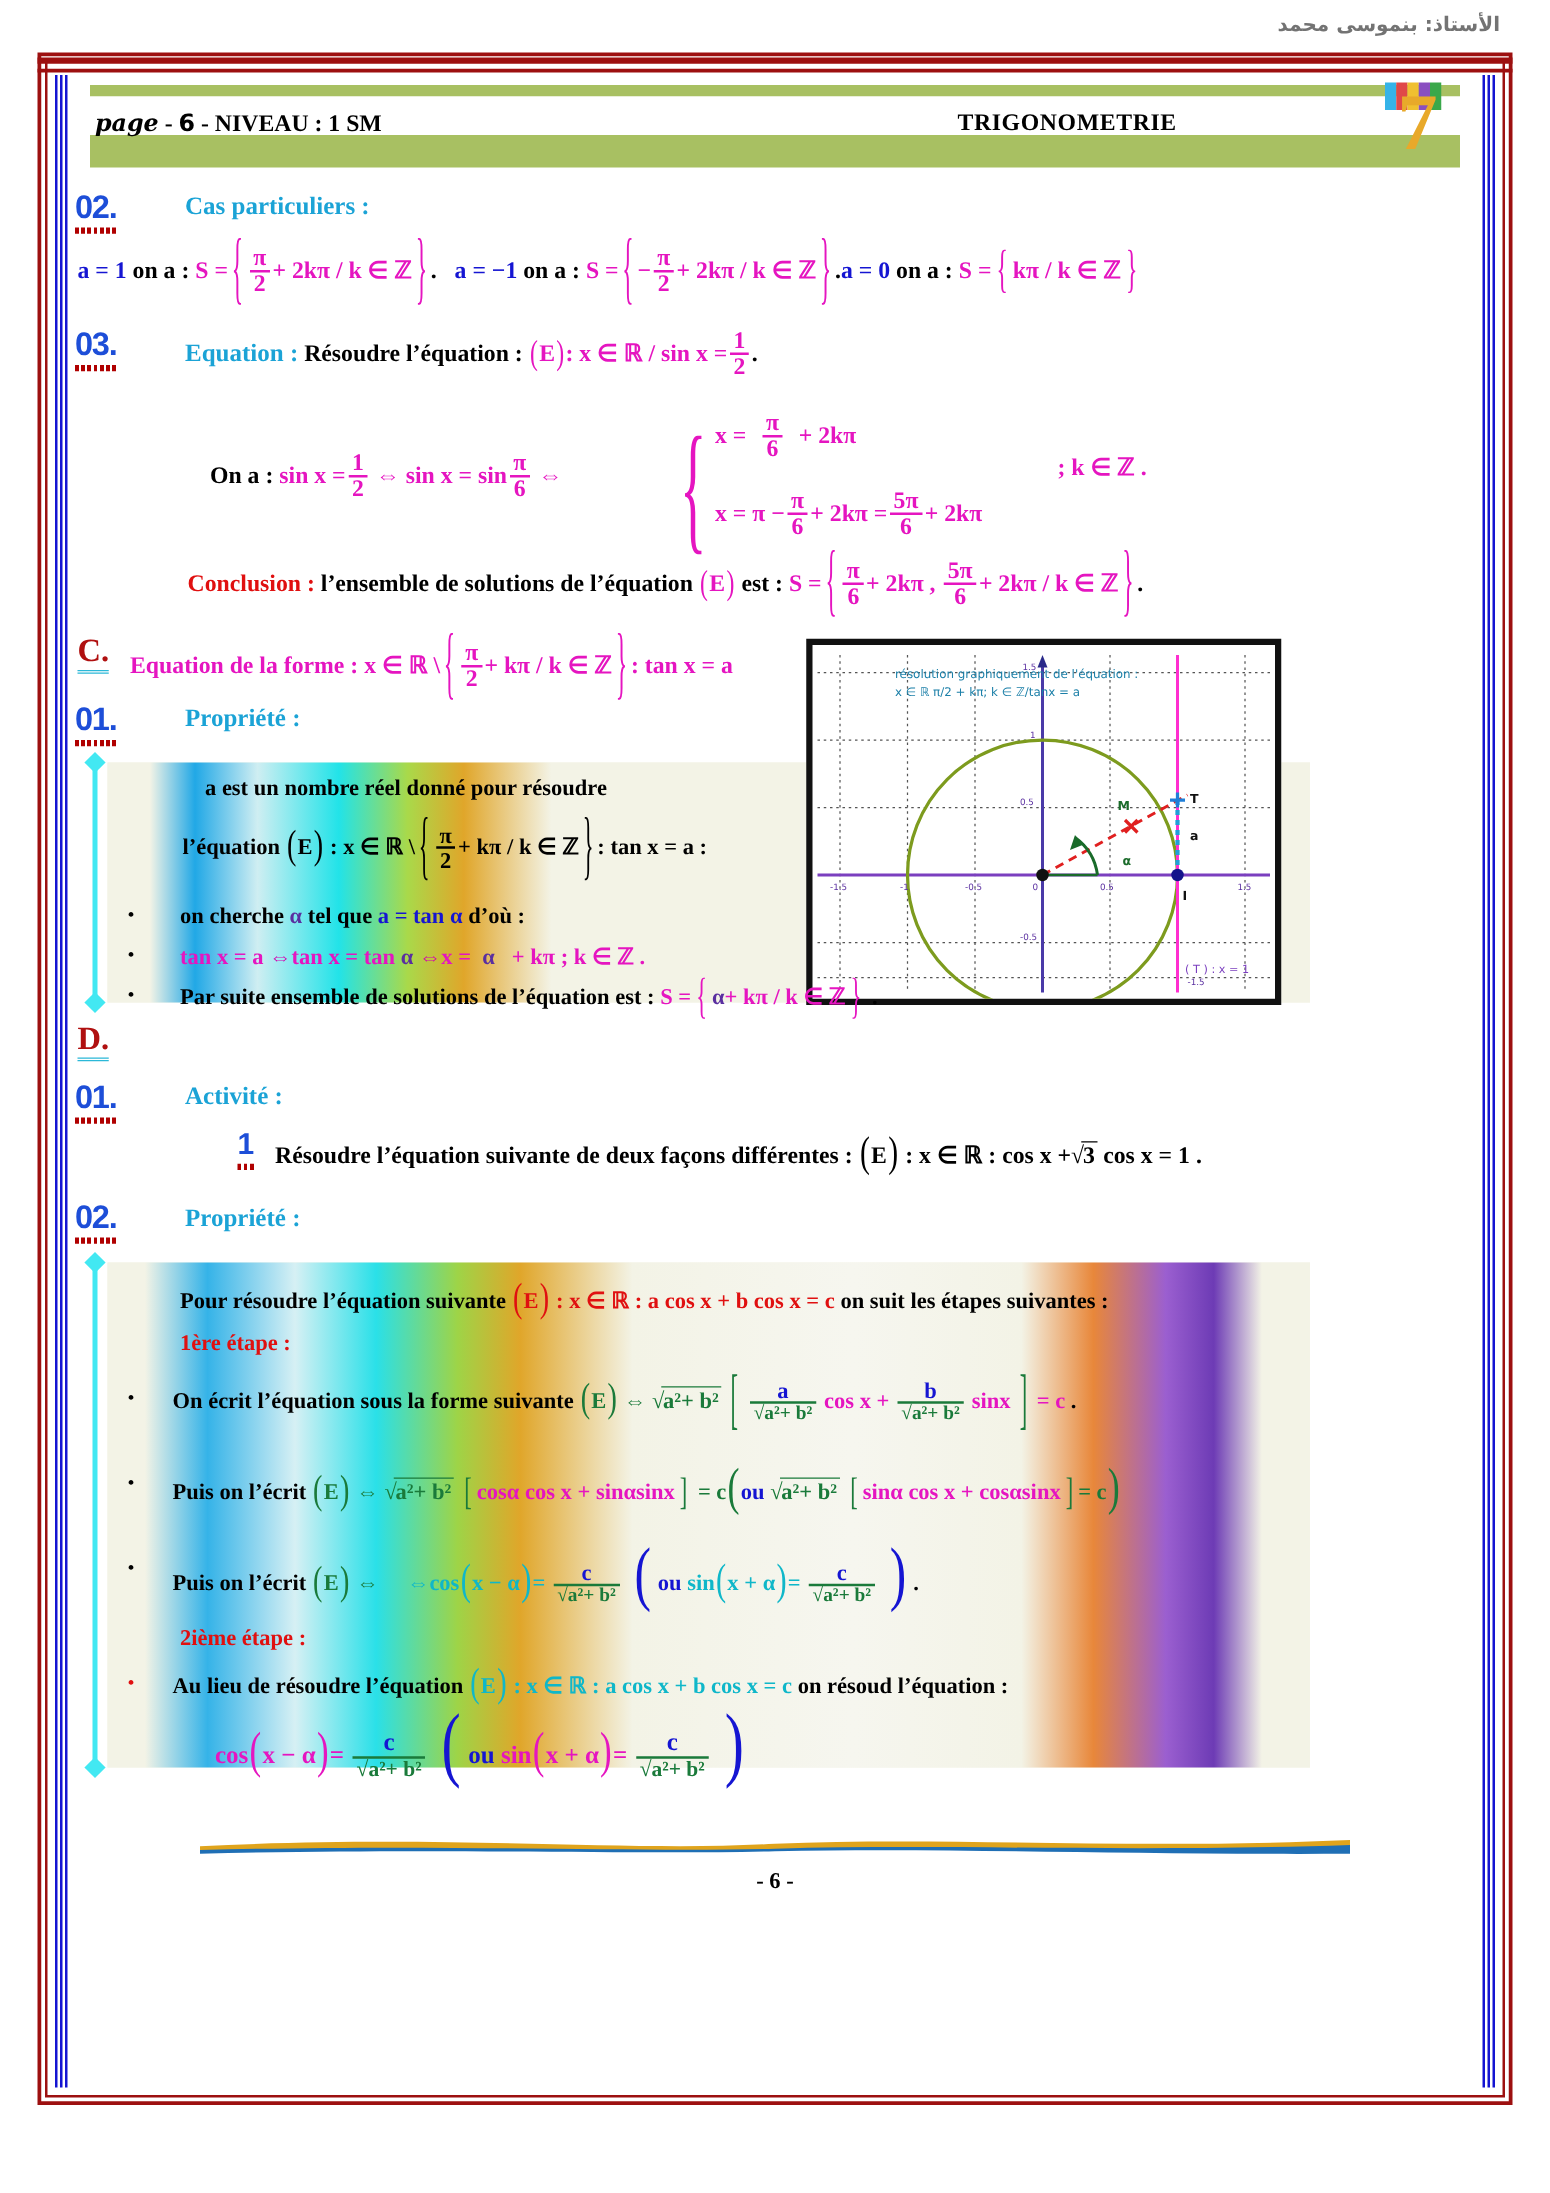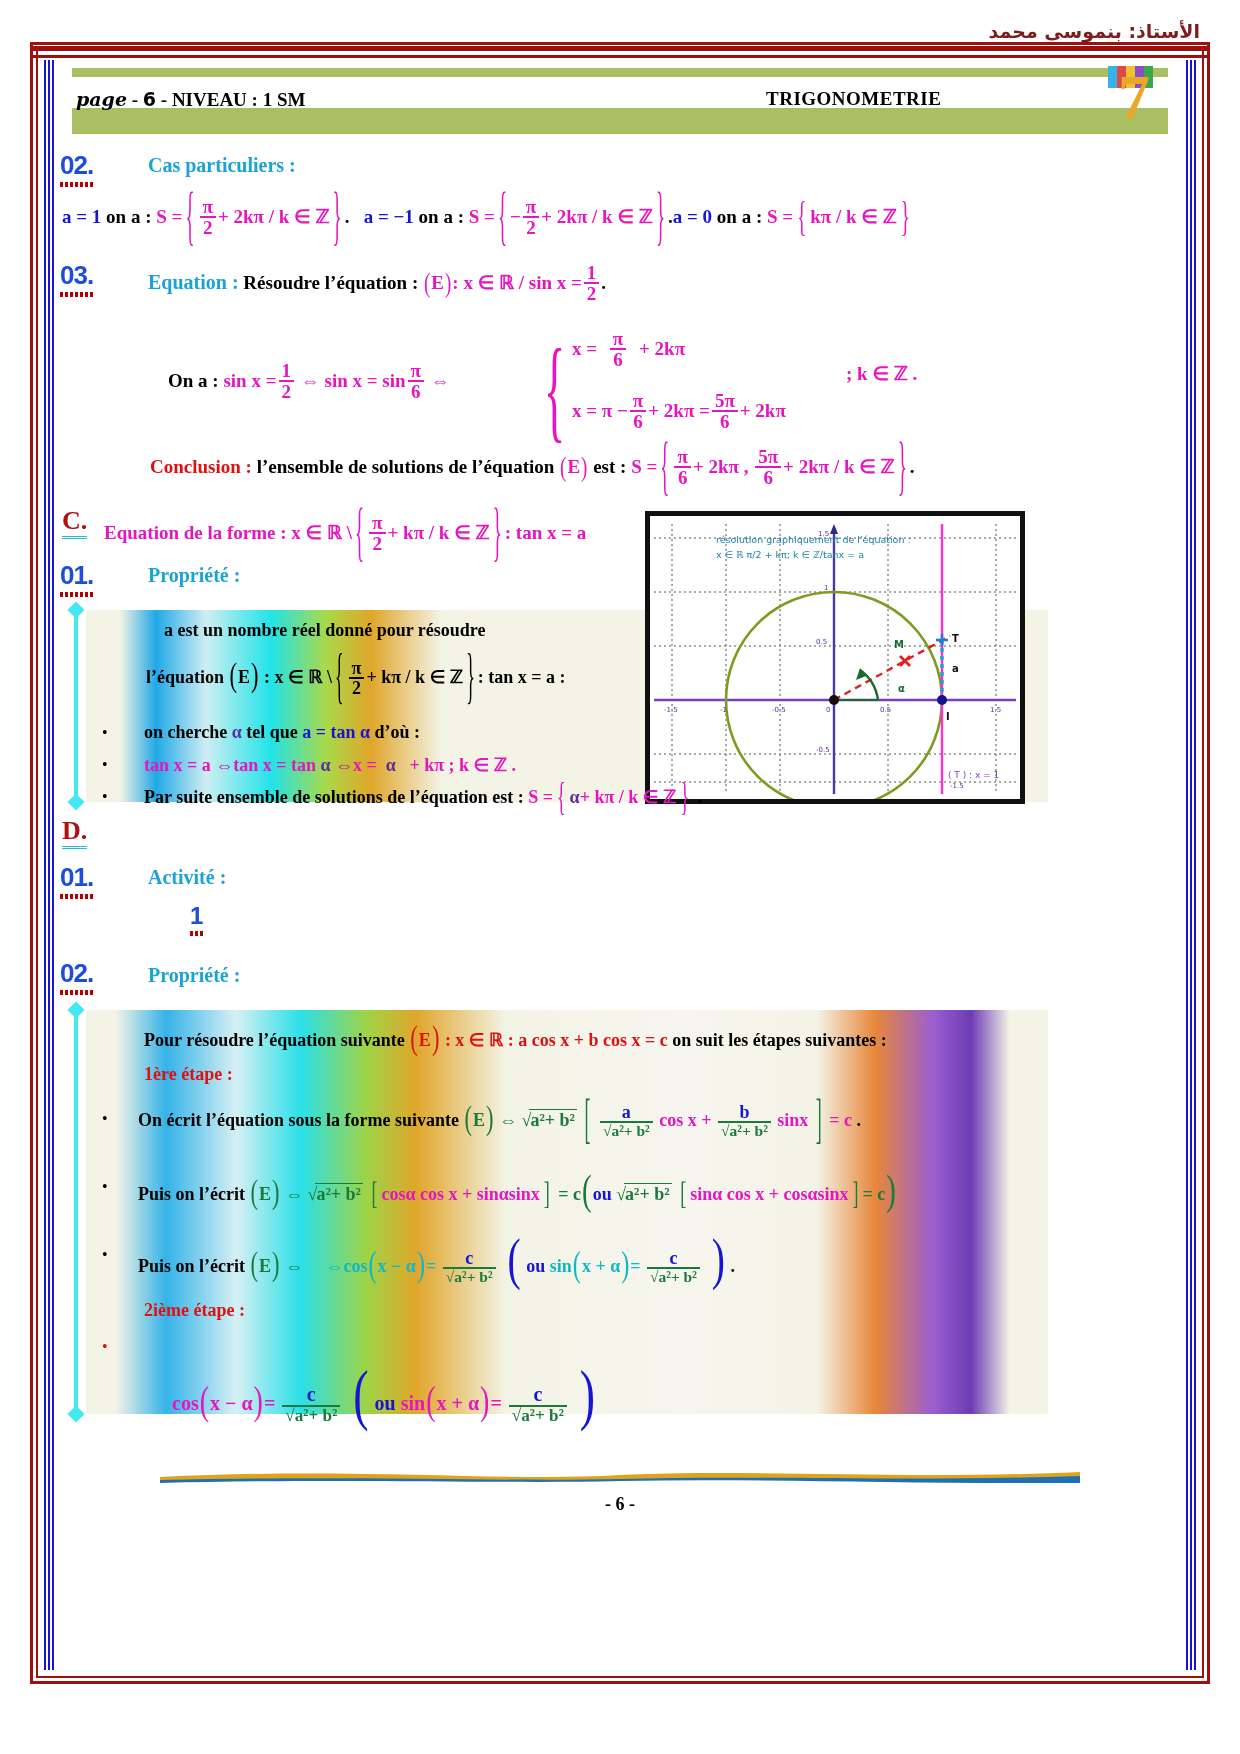--- a/index.html
+++ b/index.html
@@ -13,22 +13,22 @@
   .page-frame-inner{position:absolute;left:36px;top:48px;width:1168px;height:1630px;border:2px solid #9d1010;box-sizing:border-box;}
   .rail{position:absolute;top:60px;width:10px;height:1610px;}
   .rail i{position:absolute;top:0;width:2px;height:100%;background:#1414d2;}
   .rail i:nth-child(1){left:0}
   .rail i:nth-child(2){left:4px}
   .rail i:nth-child(3){left:8px}
   .rail-left{left:44px}
   .rail-right{left:1186px}
 
   
-  .teacher{position:absolute;right:40px;top:20px;font-family:"DejaVu Sans",sans-serif;
-     font-weight:bold;font-size:19px;color:#7f1d1d;direction:rtl;}
+  .teacher{position:absolute;right:40px;top:10px;font-family:"DejaVu Sans",sans-serif;
+     font-weight:bold;font-size:16px;color:#737373;direction:rtl;}
 
   
   .hdr-red1{position:absolute;left:30px;top:46px;width:1180px;height:5px;background:#9d1010;}
   .hdr-red2{position:absolute;left:30px;top:55px;width:1180px;height:3px;background:#9d1010;}
   .header{position:absolute;left:66px;top:66px;width:1108px;height:72px;}
   .hbar{position:absolute;left:6px;width:1096px;background:#a8c062;}
   .hbar.top{top:2px;height:9px;}
   .hbar.bot{top:42px;height:26px;background:#a8c062;}
   .hdr-left{position:absolute;left:10px;top:22px;font-size:19px;font-weight:bold;color:#000;white-space:nowrap;}
   .hdr-left .pg{font-family:"DejaVu Serif",serif;font-style:italic;font-weight:bold;}
@@ -276,20 +276,26 @@
     <div class="num-badge" style="left:4px;top:0">
       <span>01.</span><span class="und"></span>
     </div>
     <div class="hd-label" style="position:absolute;left:92px;top:4px">Activité :</div>
   </div>
 
   <div class="row" style="height:52px">
     <div class="num-badge" style="left:134px;top:-4px;font-size:24px">
       <span>1</span><span class="und" style="width:14px"></span>
     </div>
+    <div class="eq" style="position:absolute;left:164px;top:4px;font-size:19px">
+      <span class="blk">Résoudre l’équation suivante de deux façons différentes :</span>
+      <span class="blk par" style="font-size:1.25em">(</span><span class="blk">E</span><span class="blk par" style="font-size:1.25em">)</span>
+      <span class="blk">: x ∈ ℝ :  cos x +</span><span class="blk">√</span><span class="blk rad">3</span>
+      <span class="blk">cos x = 1 .</span>
+    </div>
   </div>
 
   <div class="row" style="height:48px">
     <div class="num-badge" style="left:4px;top:0">
       <span>02.</span><span class="und"></span>
     </div>
     <div class="hd-label" style="position:absolute;left:92px;top:6px">Propriété :</div>
   </div>
 
   <div class="row" style="height:418px">
@@ -350,20 +356,26 @@
           <span class="blu">ou</span>
           <span class="cyn">sin</span><span class="cyn par" style="font-size:1.35em">(</span><span class="cyn">x + α</span><span class="cyn par" style="font-size:1.35em">)</span><span class="cyn">=</span>
           <span class="fr" style="color:#1515d2"><span class="n">c</span><span class="d grn" style="font-size:.86em">√a²+ b²</span></span>
           &nbsp;<span class="blu par" style="font-size:2.2em">)</span>
           <span class="blk">.</span>
         </div>
 
         <div class="eq red" style="position:absolute;left:58px;top:290px;font-size:18px">2ième  étape :</div>
 
         <div class="bul" style="left:16px;top:328px;color:#e01010">•</div>
+        <div class="eq" style="position:absolute;left:52px;top:324px;font-size:18px">
+          <span class="blk">Au lieu de résoudre l’équation</span>
+          <span class="cyn par" style="font-size:1.25em">(</span><span class="cyn">E</span><span class="cyn par" style="font-size:1.25em">)</span>
+          <span class="cyn">: x ∈ ℝ : a cos x + b cos x = c</span>
+          <span class="blk">on résoud l’équation :</span>
+        </div>
 
         <div class="eq" style="position:absolute;left:86px;top:358px;font-size:20px">
           <span class="mag">cos</span><span class="mag par" style="font-size:1.4em">(</span><span class="mag">x − α</span><span class="mag par" style="font-size:1.4em">)</span><span class="mag">=</span>
           <span class="fr" style="color:#1515d2"><span class="n">c</span><span class="d grn" style="font-size:.86em">√a²+ b²</span></span>
           &nbsp;<span class="blu par" style="font-size:2.3em">(</span>
           <span class="blu">ou</span>
           <span class="mag">sin</span><span class="mag par" style="font-size:1.4em">(</span><span class="mag">x + α</span><span class="mag par" style="font-size:1.4em">)</span><span class="mag">=</span>
           <span class="fr" style="color:#1515d2"><span class="n">c</span><span class="d grn" style="font-size:.86em">√a²+ b²</span></span>
           &nbsp;<span class="blu par" style="font-size:2.3em">)</span>
         </div>

